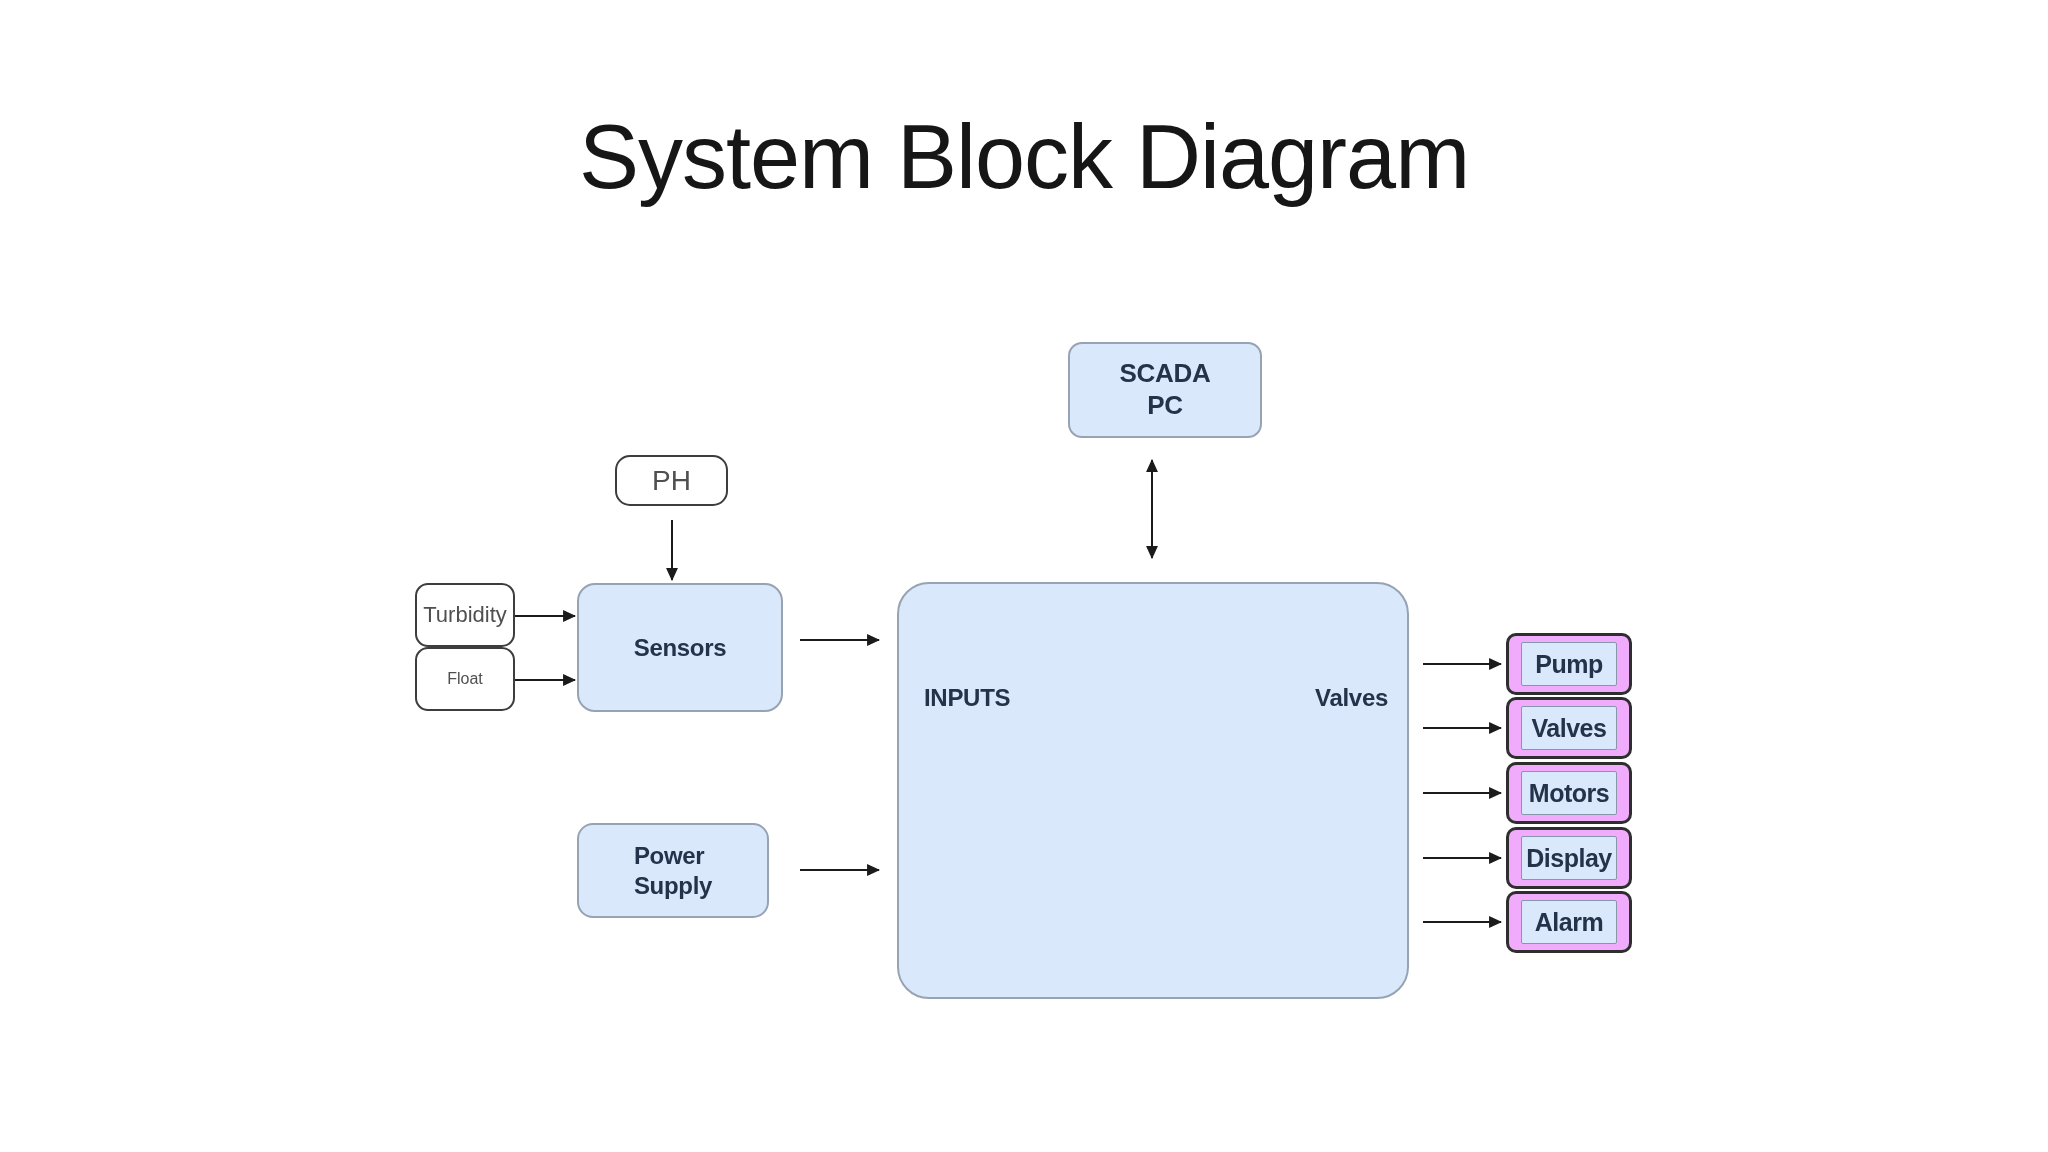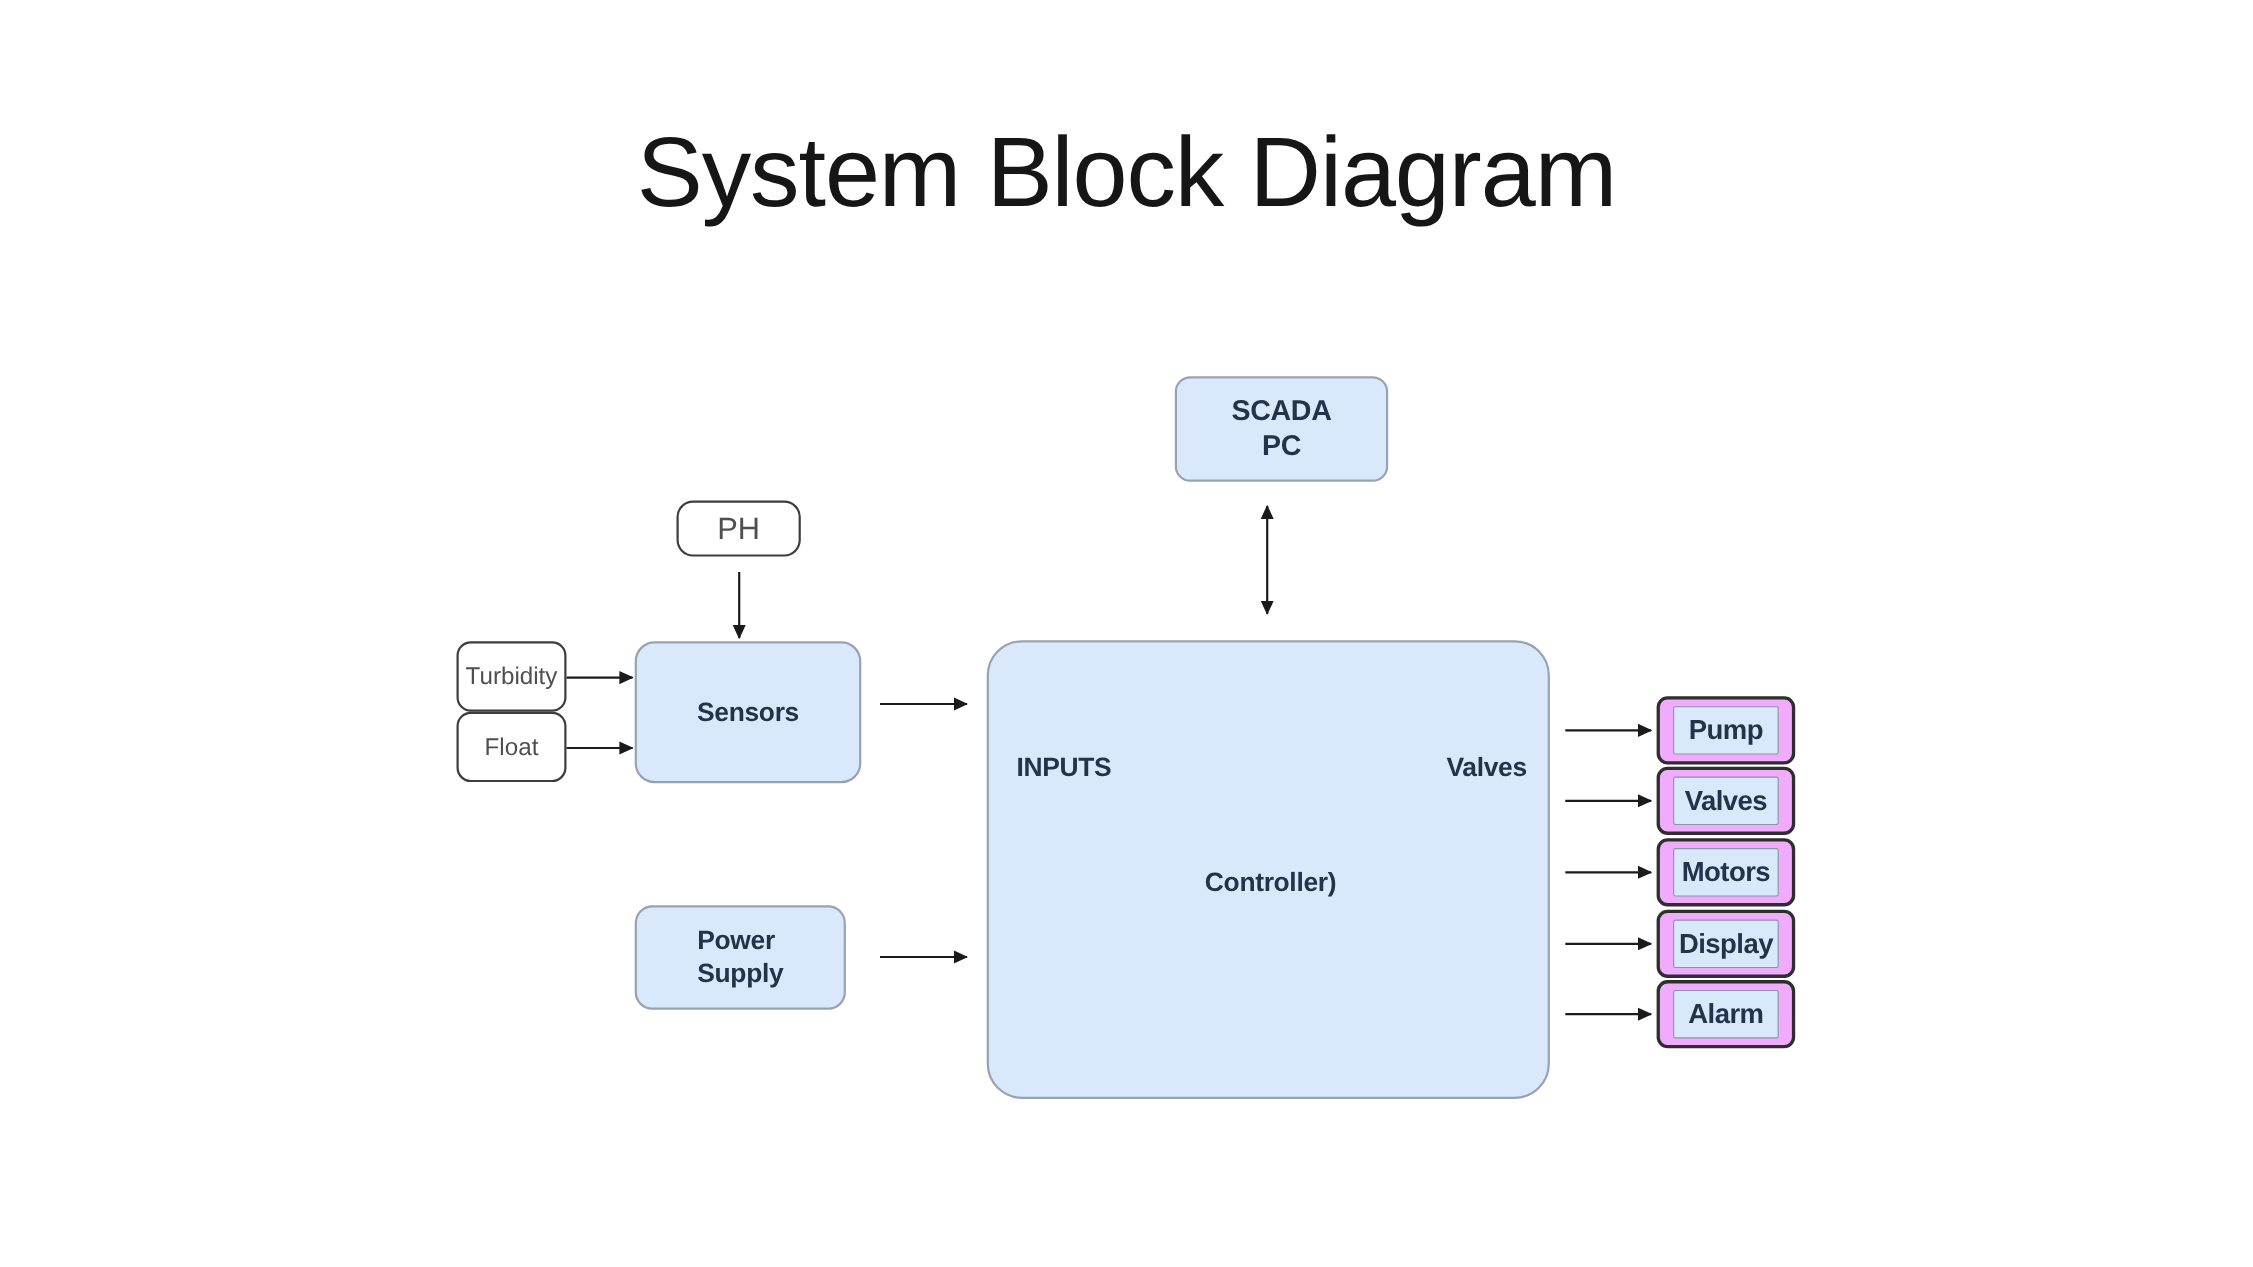--- a/index.html
+++ b/index.html
@@ -52,21 +52,21 @@
     background: #ffffff;
     border: 2.5px solid var(--white_node_border, #3d3d3d);
     color: var(--label_gray, #4f4f4f);
     font-weight: 400;
   }
   .lines { line-height: 1.22; }
 
   #scada   { left: 1068px; top: 342px; width: 194px; height: 96px; border-radius: 14px; font-size: 26px; }
   #ph      { left: 615px;  top: 455px; width: 113px; height: 51px; border-radius: 15px; font-size: 28px; }
   #turbidity { left: 415px; top: 583px; width: 100px; height: 64px; border-radius: 13px; font-size: 22px; }
-  #float   { left: 415px;  top: 647px; width: 100px; height: 64px; border-radius: 13px; font-size: 22px; }
+  #float   { left: 415px;  top: 647px; width: 100px; height: 64px; border-radius: 13px; font-size: 16px; }
   #sensors { left: 577px;  top: 583px; width: 206px; height: 129px; border-radius: 18px; font-size: 24px; }
   #power   { left: 577px;  top: 823px; width: 192px; height: 95px; border-radius: 16px; font-size: 24px; }
   #power .lines { text-align: left; }
   #plc     { left: 897px;  top: 582px; width: 512px; height: 417px; border-radius: 32px; }
 
   .plc-inputs {
     position: absolute; left: 25px; top: 100px;
     font-size: 24px; font-weight: bold; color: var(--label_dark, #22334a);
     letter-spacing: -0.3px;
   }
@@ -163,21 +163,20 @@
     <div class="lines">
       <div>Power</div>
       <div>Supply</div>
     </div>
   </div>
 
   <div class="node blue" id="plc">
     <div class="plc-inputs">INPUTS</div>
     <div class="plc-outputs">Valves</div>
     <div class="plc-title">
-      <div>Controller)</div>
     </div>
   </div>
 
   <div class="out-item" style="top:633px">
     <div class="out-inner">Pump</div>
   </div>
   <div class="out-item" style="top:697px">
     <div class="out-inner">Valves</div>
   </div>
   <div class="out-item" style="top:762px">

